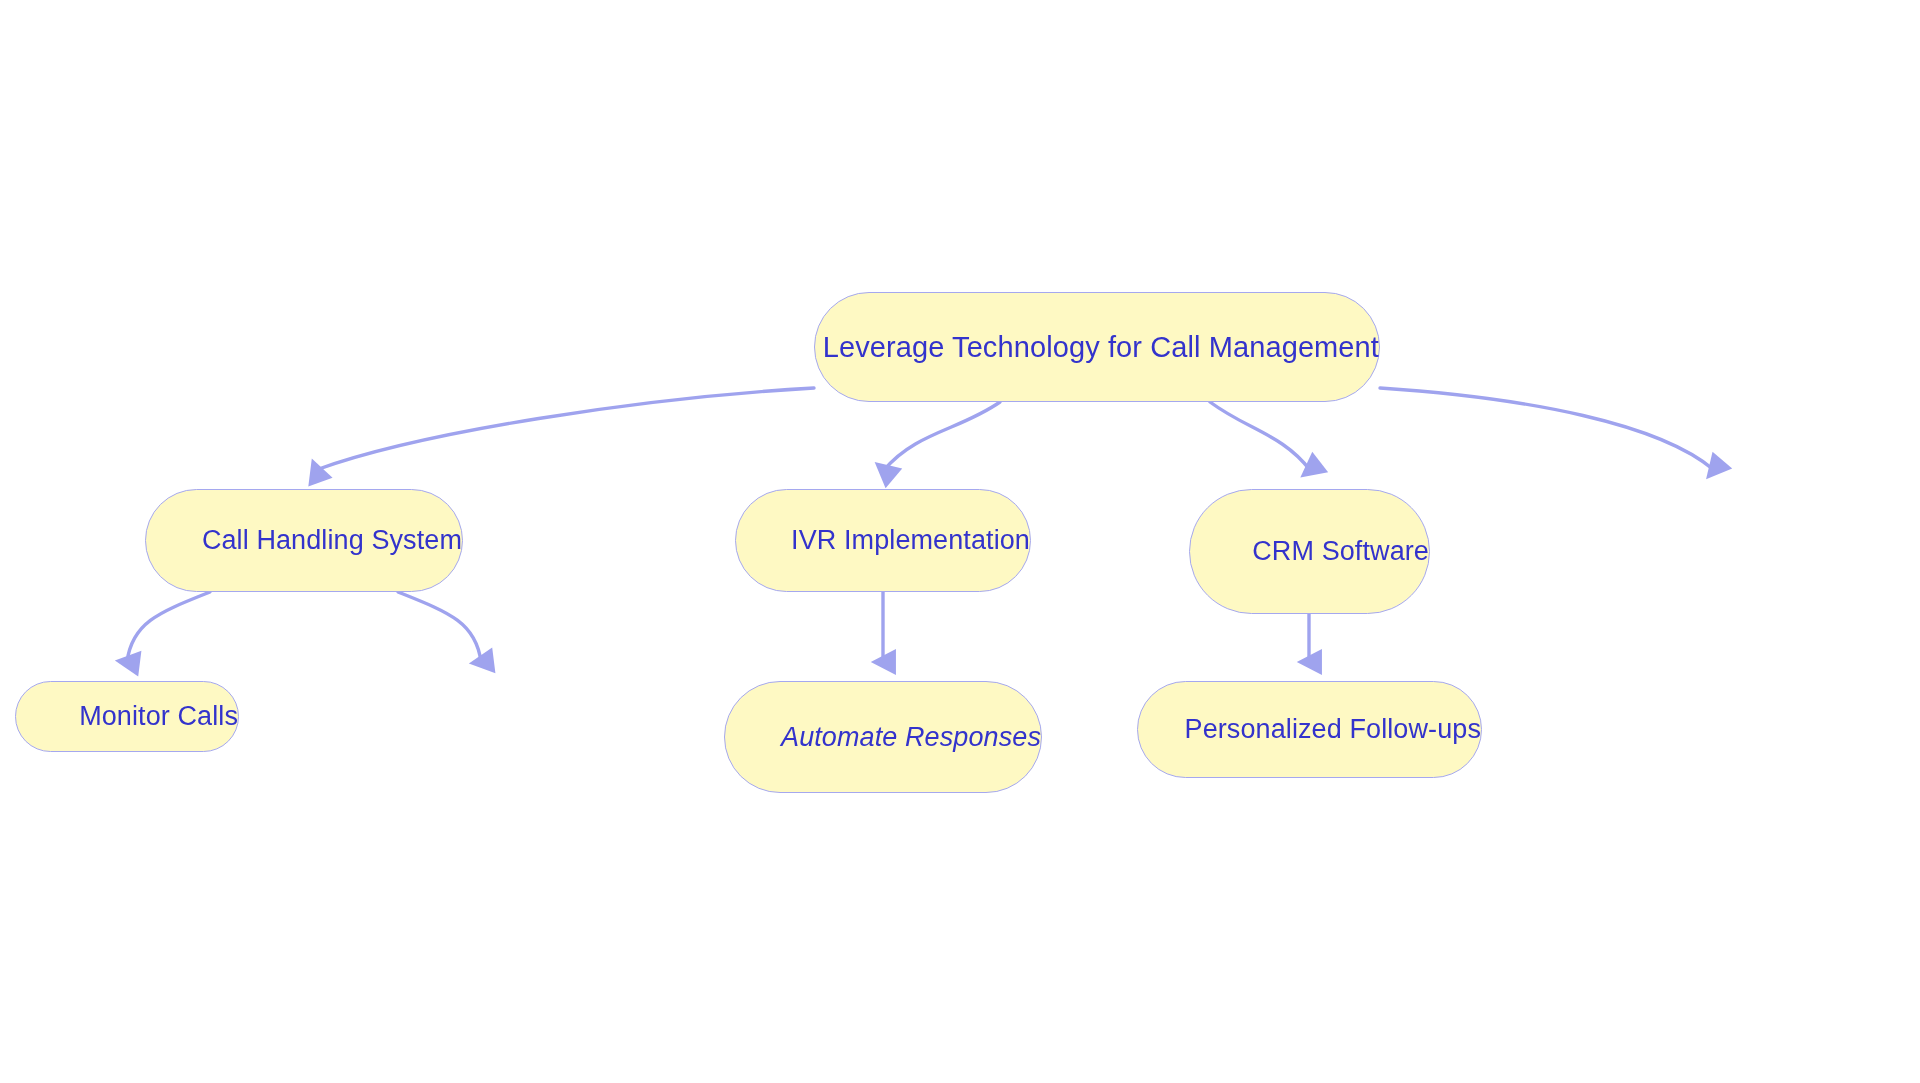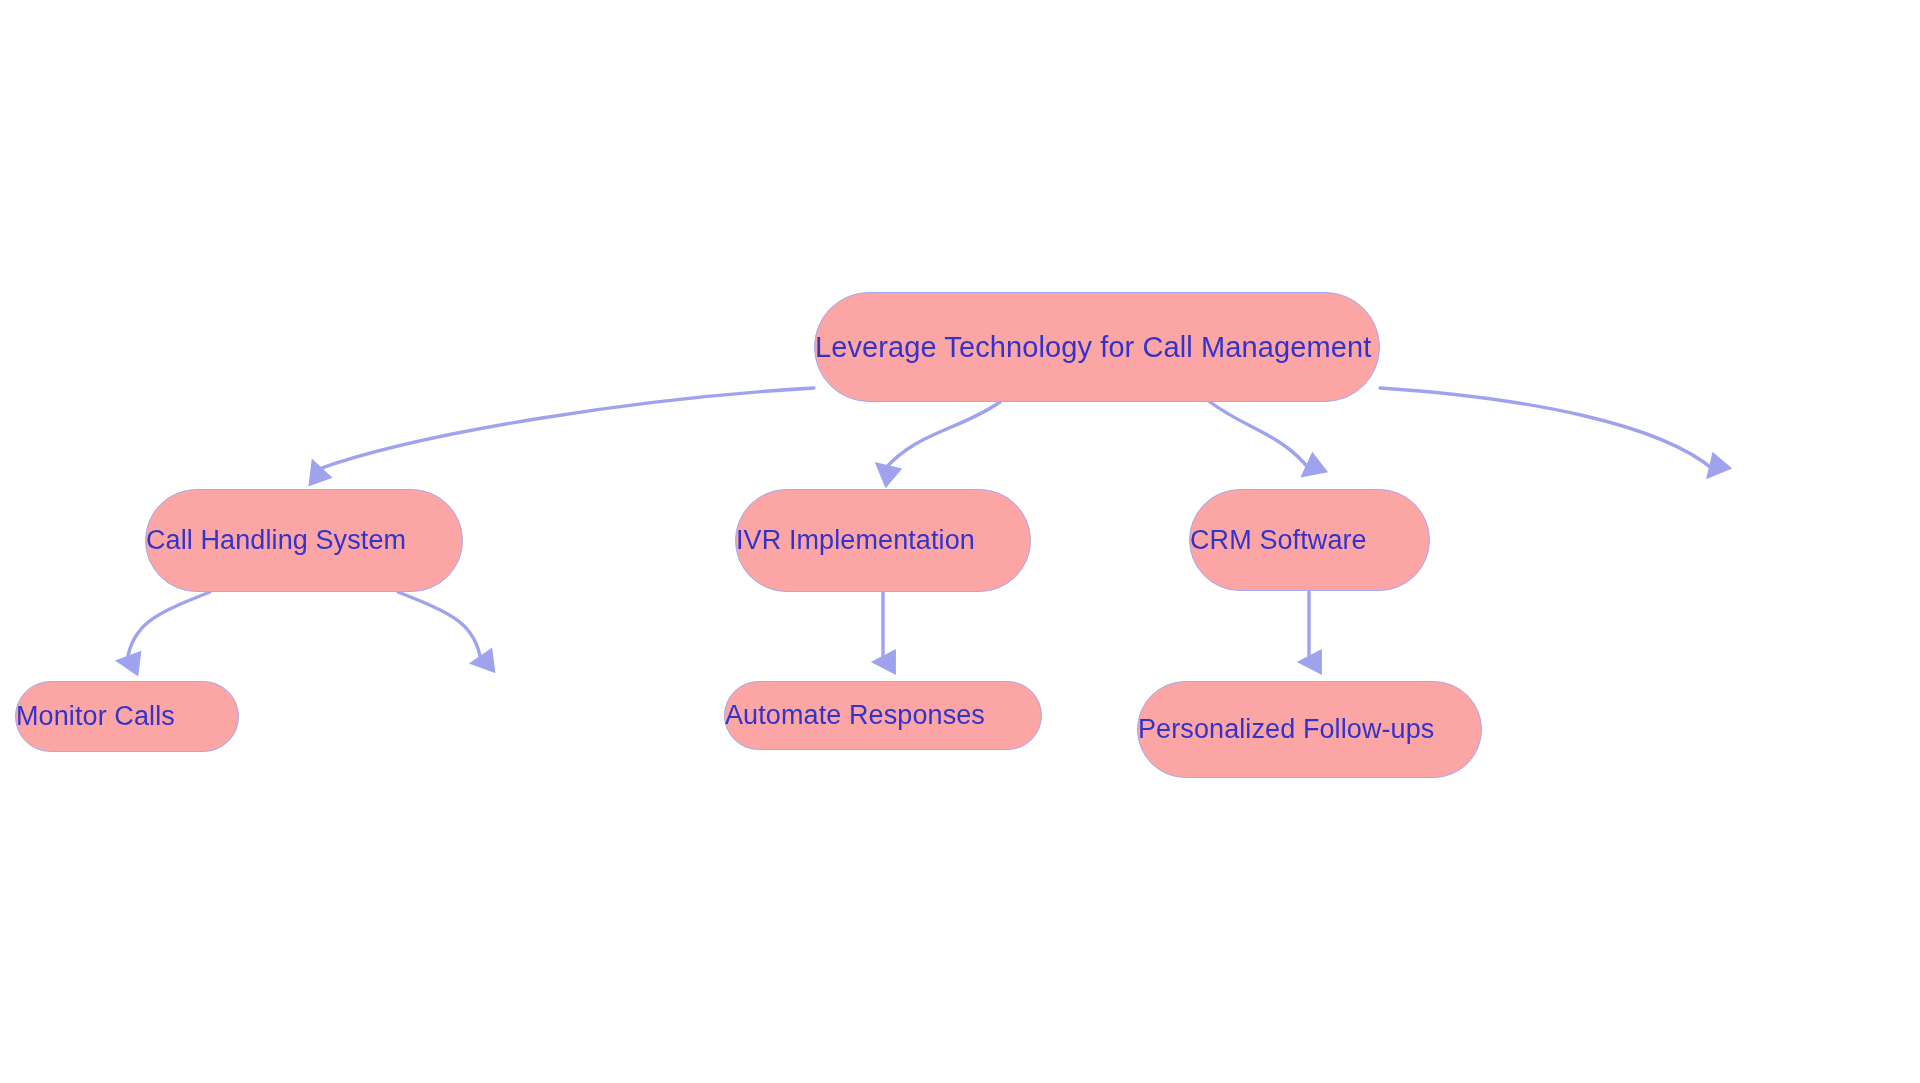--- a/index.html
+++ b/index.html
@@ -26,22 +26,22 @@
     top: 0;
     width: 1920px;
     height: 1083px;
     pointer-events: none;
   }
   .node {
     position: absolute;
     box-sizing: border-box;
     display: flex;
     align-items: center;
-    justify-content: flex-start;
-    background: #fca5a5;
+    justify-content: flex-end;
+    background: #fef9c3;
     border: 1.6px solid #a5a8ef;
     border-radius: 999px;
     color: #3333cc;
     font-size: 27px;
     font-weight: 400;
     letter-spacing: 0.1px;
     white-space: nowrap;
     line-height: 1;
   }
   .node-label {
@@ -85,31 +85,31 @@
   </div>
 
   <div class="node" style="left:145px; top:489px; width:318px; height:103px;">
     <span class="node-label">Call Handling System</span>
   </div>
 
   <div class="node" style="left:735px; top:489px; width:296px; height:103px;">
     <span class="node-label">IVR Implementation</span>
   </div>
 
-  <div class="node" style="left:1189px; top:489px; width:241px; height:102px;">
+  <div class="node" style="left:1189px; top:489px; width:241px; height:125px;">
     <span class="node-label">CRM Software</span>
   </div>
 
 
   <div class="node" style="left:15px; top:681px; width:224px; height:71px;">
     <span class="node-label">Monitor Calls</span>
   </div>
 
 
-  <div class="node" style="left:724px; top:681px; width:318px; height:69px;">
+  <div class="node" style="left:724px; top:681px; width:318px; height:112px;font-style:italic;">
     <span class="node-label">Automate Responses</span>
   </div>
 
   <div class="node" style="left:1137px; top:681px; width:345px; height:97px;">
     <span class="node-label">Personalized Follow-ups</span>
   </div>
 
 </div>
 
 </body></html>

